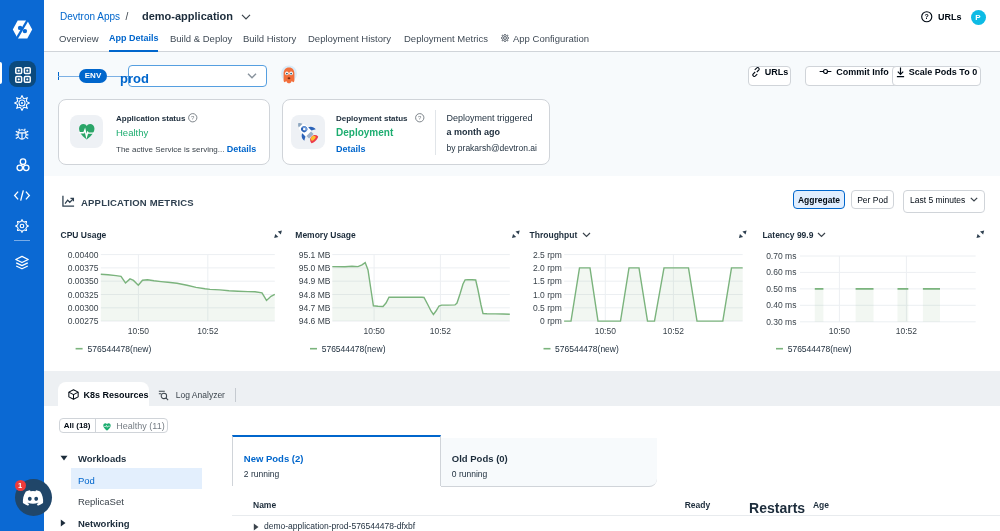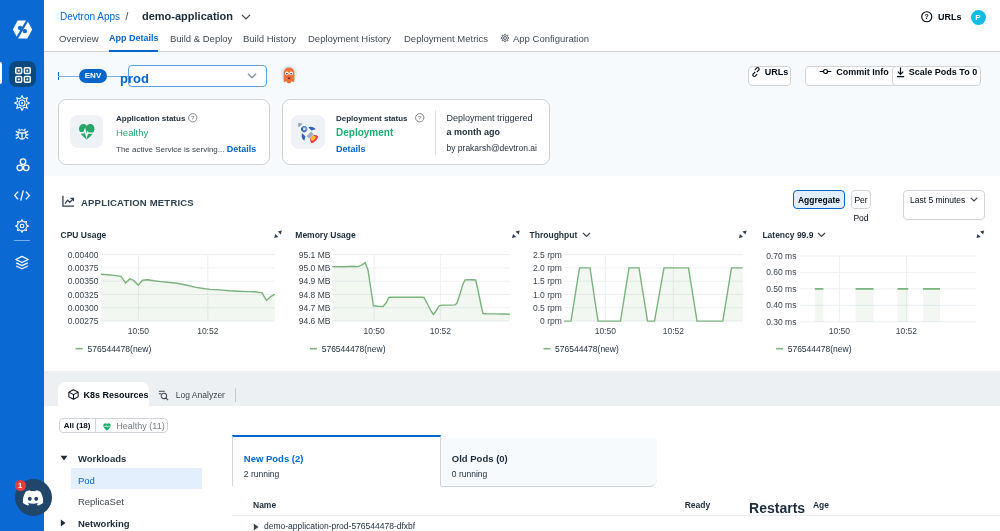--- a/index.html
+++ b/index.html
@@ -193,22 +193,22 @@
 
 <svg class="abs" style="left:62px;top:195px" width="13" height="12" viewBox="0 0 15 14">
     <g stroke="#2f4050" stroke-width="1.5" fill="none">
       <path d="M1 1 v12 h13"></path>
       <path d="M3.5 10 l3-4 2.5 2.5 L13 4.5"></path>
       <path d="M9.8 4 h3.4 v3.4"></path>
     </g>
   </svg>
 <div class="abs" style="left:81px;top:197px;font-size:9.5px;font-weight:bold;color:#2f4050;letter-spacing:0.2px;">APPLICATION METRICS</div>
 <div class="abs" style="left:793px;top:190px;width:52px;height:19px;background:#e0eeff;border:1px solid #0066cc;border-radius:4px;font-size:8.5px;font-weight:bold;color:#000a14;text-align:center;line-height:18px;">Aggregate</div>
-<div class="abs" style="left:851px;top:190px;width:20px;height:19px;background:#fff;border:1px solid #d0d4d9;border-radius:4px;font-size:8.5px;color:#000a14;text-align:center;line-height:18px;">Per Pod</div>
-<div class="abs" style="left:903px;top:190px;width:82px;height:30px;background:#fff;border:1px solid #d0d4d9;border-radius:4px;font-size:8.5px;color:#000a14;padding-left:6px;line-height:18px;">Last 5 minutes</div>
+<div class="abs" style="left:851px;top:190px;width:43px;height:19px;background:#fff;border:1px solid #d0d4d9;border-radius:4px;font-size:8.5px;color:#000a14;text-align:center;line-height:18px;">Per Pod</div>
+<div class="abs" style="left:903px;top:190px;width:82px;height:23px;background:#fff;border:1px solid #d0d4d9;border-radius:4px;font-size:8.5px;color:#000a14;padding-left:6px;line-height:18px;">Last 5 minutes</div>
 <svg class="abs" style="left:970px;top:197px" width="8" height="5" viewBox="0 0 8 5">
     <path d="M0.8 0.8 L4 4 L7.2 0.8" stroke="#3b444c" stroke-width="1.2" fill="none"></path>
   </svg>
 
 <svg class="abs" style="left:0;top:176px" width="1000" height="195" viewBox="0 0 1000 195" font-family="Liberation Sans, sans-serif">
   <text x="60.5" y="62" font-size="8.5" font-weight="bold" fill="#1c2c3b">CPU Usage</text>
   <text x="295.3" y="62" font-size="8.5" font-weight="bold" fill="#1c2c3b">Memory Usage</text>
   <text x="529.6" y="62" font-size="8.5" font-weight="bold" fill="#1c2c3b">Throughput</text>
   <text x="762.4" y="62" font-size="8.5" font-weight="bold" fill="#1c2c3b">Latency  99.9</text>
   <path d="M583 57 l3.5 3.5 3.5-3.5" stroke="#3b444c" stroke-width="1.2" fill="none"></path>

